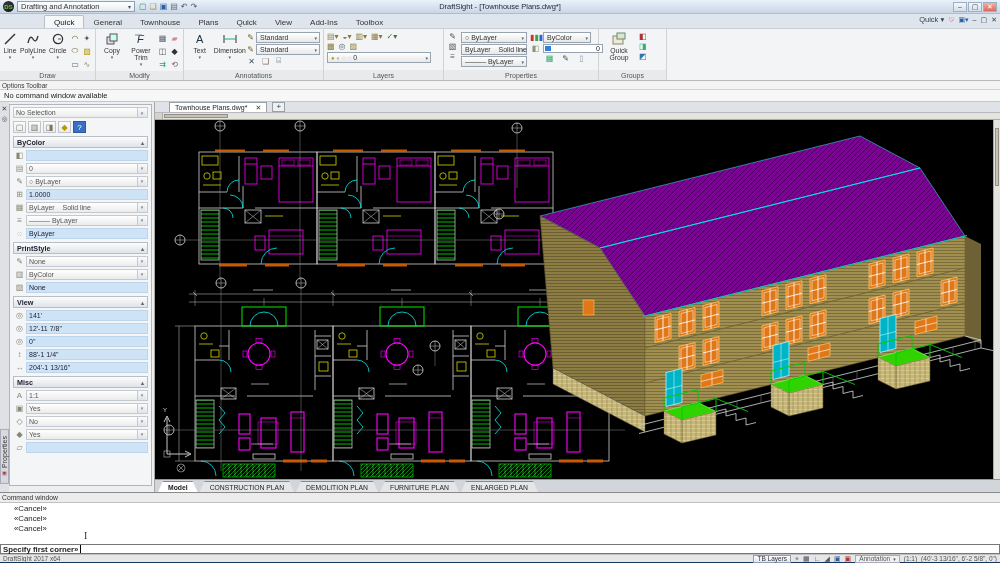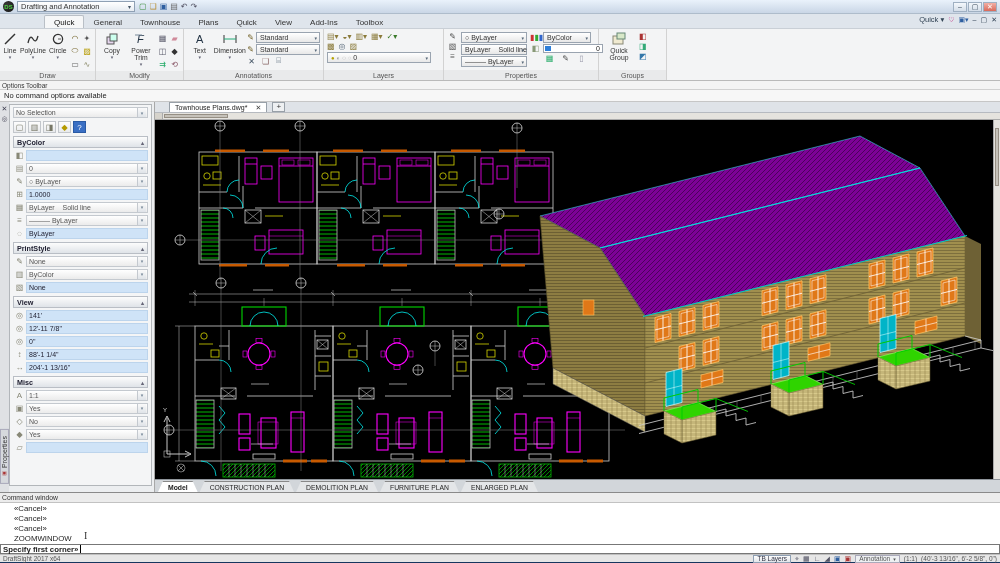--- a/index.html
+++ b/index.html
@@ -112,20 +112,21 @@
       <span class="car">▾</span>
     </div>
   <div class="qat">
     <span style="color:#3f8f3f">▢</span>
     <span style="color:#b58a2a">❏</span>
     <span style="color:#2e5fa0">▣</span>
     <span style="color:#666">▤</span>
     <span style="color:#556">↶</span>
     <span style="color:#556">↷</span>
   </div>
+  <div class="win-title">DraftSight - [Townhouse Plans.dwg*]</div>
   <div class="winbtns">
     <span>‒</span>
     <span>▢</span>
     <span class="cl">✕</span>
   </div>
 </div>
 
 <div class="tabrow">
   <div class="rtab active">Quick</div>
   <div class="rtab">General</div>
@@ -322,21 +323,21 @@
         <span style="color:#3a7">◨</span>
         <span style="color:#37a">◩</span>
       </div>
     </div>
     <div class="plabel">Groups</div>
   </div>
   <div style="flex:1"></div>
 </div>
 
 <div class="optbar">Options Toolbar</div>
-<div class="optmsg">No command options available</div>
+<div class="optmsg">No command window available</div>
 
 <div class="main">
 
   <div class="palette">
     <div class="pedge">
       <span class="eb">✕</span>
       <span class="eb">◎</span>
       <div class="side-tab">
           <span style="color:#a33;font-size:5px">▣</span>
           <span>Properties</span>
@@ -698,21 +699,20 @@
     </div>
   </div>
 </div>
 
 <div class="cmdwin">
   <div class="cmdtitle">Command window</div>
   <div class="cmdlog">
     <div>«Cancel»</div>
     <div>«Cancel»</div>
     <div>«Cancel»</div>
-    <div>ZOOMWINDOW</div>
     <span class="ibeam">I</span>
   </div>
 </div>
 <div class="cmdprompt">
     <span>Specify first corner»</span>
     <span class="caret"></span>
   </div>
 
 <div class="statusbar">
   <span>DraftSight 2017 x64</span>

